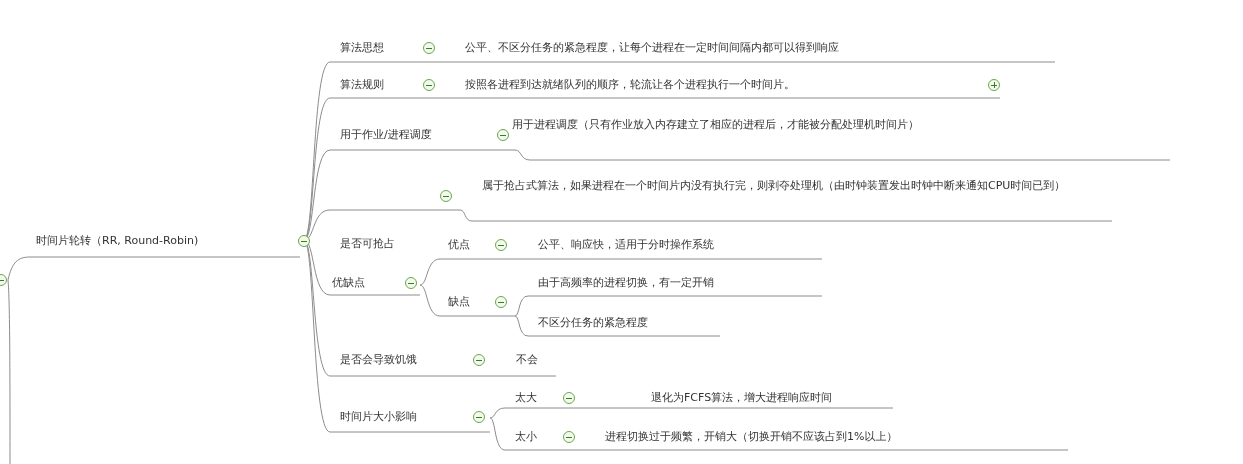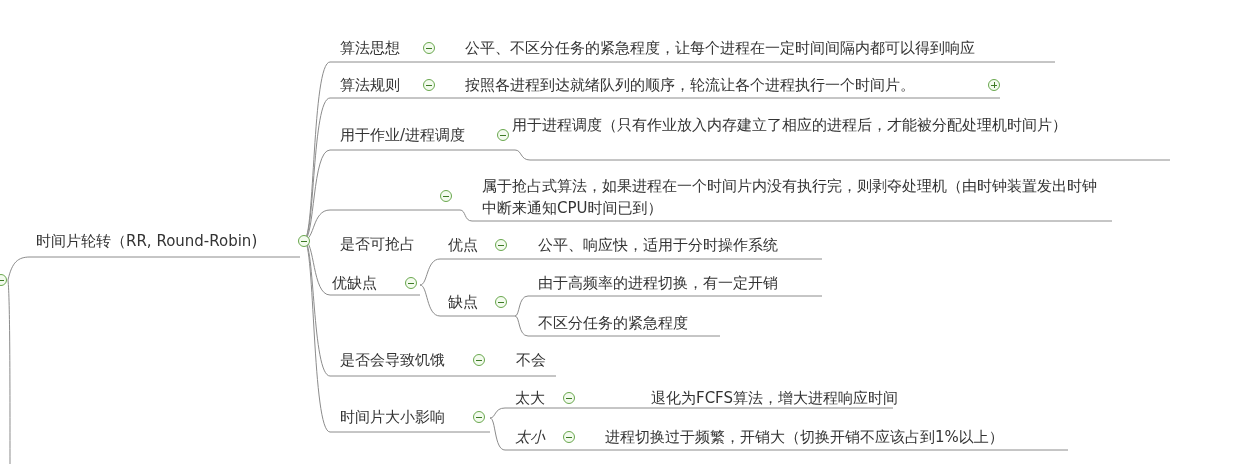--- a/index.html
+++ b/index.html
@@ -2,21 +2,21 @@
 <html><head>
 <meta charset="utf-8">
 <style>
   html, body { margin: 0; padding: 0; }
   body {
     width: 1243px; height: 464px; background: #ffffff; position: relative; overflow: hidden;
     font-family: "DejaVu Sans", "Liberation Sans", sans-serif; color: #333333;
   }
   #canvas { position: absolute; left: 0; top: 0; width: 1243px; height: 464px; }
   .lbl {
-    position: absolute; font-size: 15px; line-height: 22px; white-space: nowrap; color: #333;
+    position: absolute; font-size: 11px; line-height: 22px; white-space: nowrap; color: #333;
   }
   .lbl.wrap { white-space: normal; }
   .tog {
     position: absolute; width: 12px; height: 12px; border: 1px solid #6aa84f; border-radius: 50%;
     background: #f3fbee; box-sizing: border-box; cursor: pointer;
   }
   .tog::after {
     content: ""; position: absolute; left: 2px; right: 2px; top: 5px; height: 1px; background: #3d7a25;
   }
   .tog.plus::before {
@@ -96,15 +96,15 @@
 <div class="tog" style="left:473px; top:354px;"></div>
 <div class="lbl" style="left:516px; top:349px;">不会</div>
 
 <div class="lbl" style="left:340px; top:406px;">时间片大小影响</div>
 <div class="tog" style="left:473px; top:411px;"></div>
 
 <div class="lbl" style="left:515px; top:387px;">太大</div>
 <div class="tog" style="left:563px; top:392px;"></div>
 <div class="lbl" style="left:605px; top:387px;margin-left:46px;">退化为FCFS算法，增大进程响应时间</div>
 
-<div class="lbl" style="left:515px; top:426px;font-style:italic;">太小</div>
+<div class="lbl" style="left:515px; top:426px;">太小</div>
 <div class="tog" style="left:563px; top:431px;"></div>
 <div class="lbl" style="left:605px; top:426px;">进程切换过于频繁，开销大（切换开销不应该占到1%以上）</div>
 
 </body></html>

